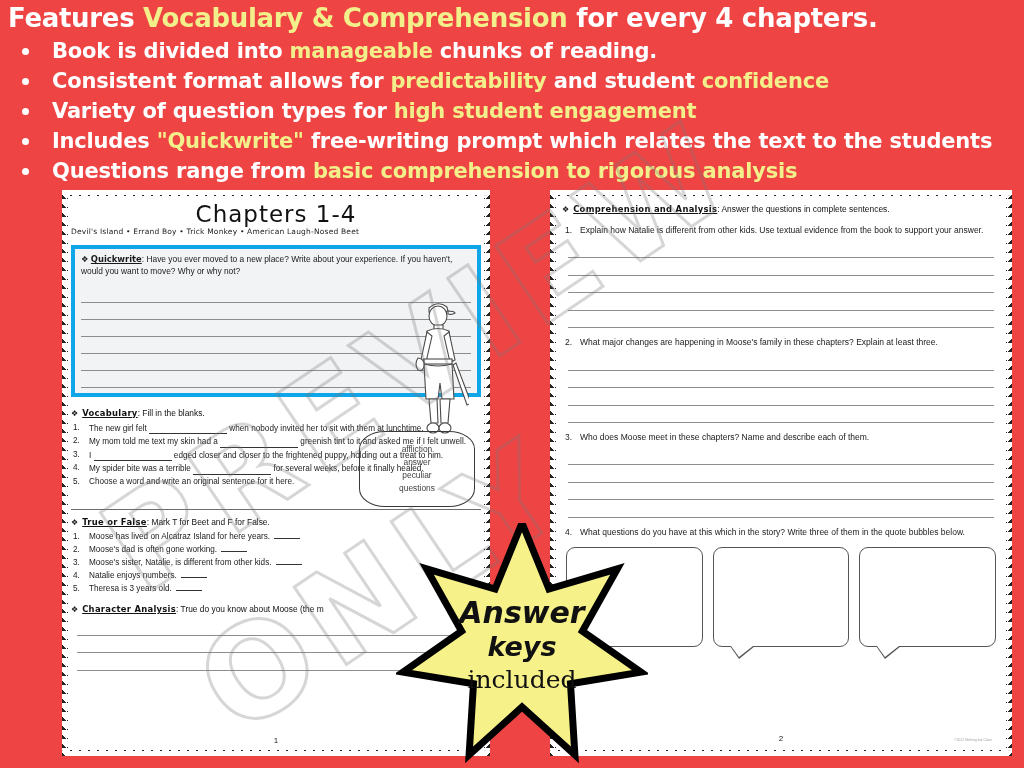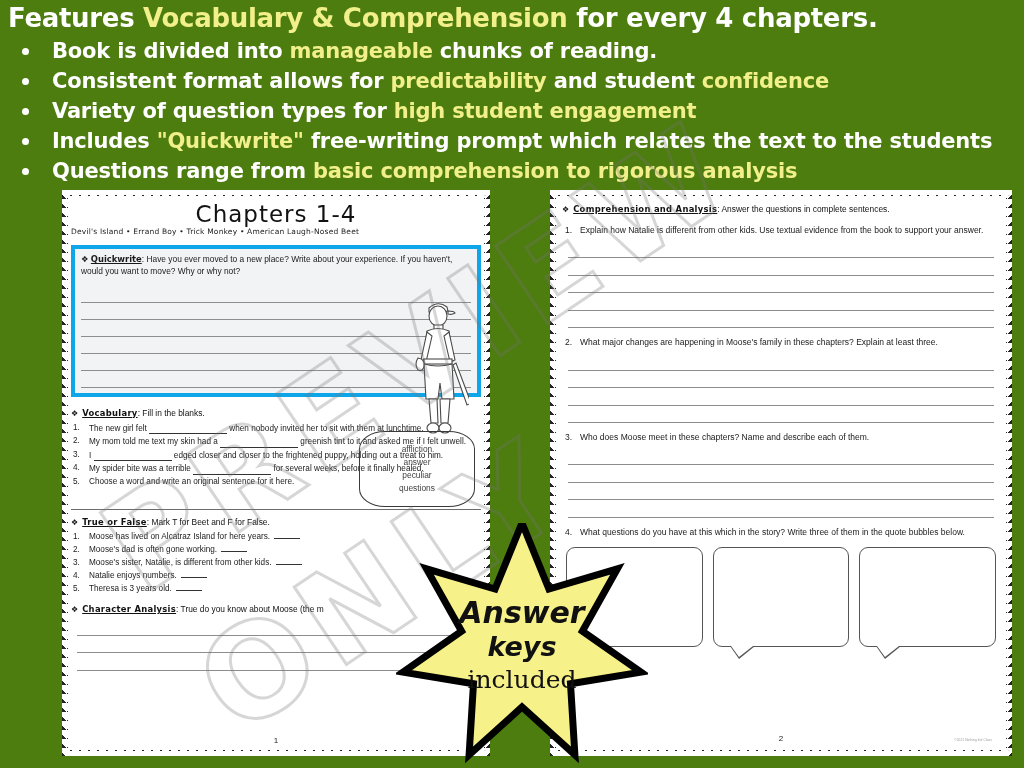--- a/index.html
+++ b/index.html
@@ -2,21 +2,21 @@
 <html><head>
 <meta charset="utf-8">
 <style>
   * { box-sizing: border-box; margin: 0; padding: 0; }
   html, body {
     width: 1024px; height: 768px;
     background: #000;
     font-family: "Liberation Sans", sans-serif;
     overflow: hidden;
   }
-  #stage { position: relative; width: 1024px; height: 768px; background: #4d7c0f; }
+  #stage { position: relative; width: 1024px; height: 768px; background: #ef4444; }
 
   
   .promo { position: absolute; left: 0; top: 0; width: 1024px; height: 190px; padding: 2px 8px 0 8px; }
   .promo-title {
     font-family: "DejaVu Sans", sans-serif;
     font-weight: bold;
     font-size: 26px;
     line-height: 32px;
     color: #ffffff;
     letter-spacing: -0.3px;

